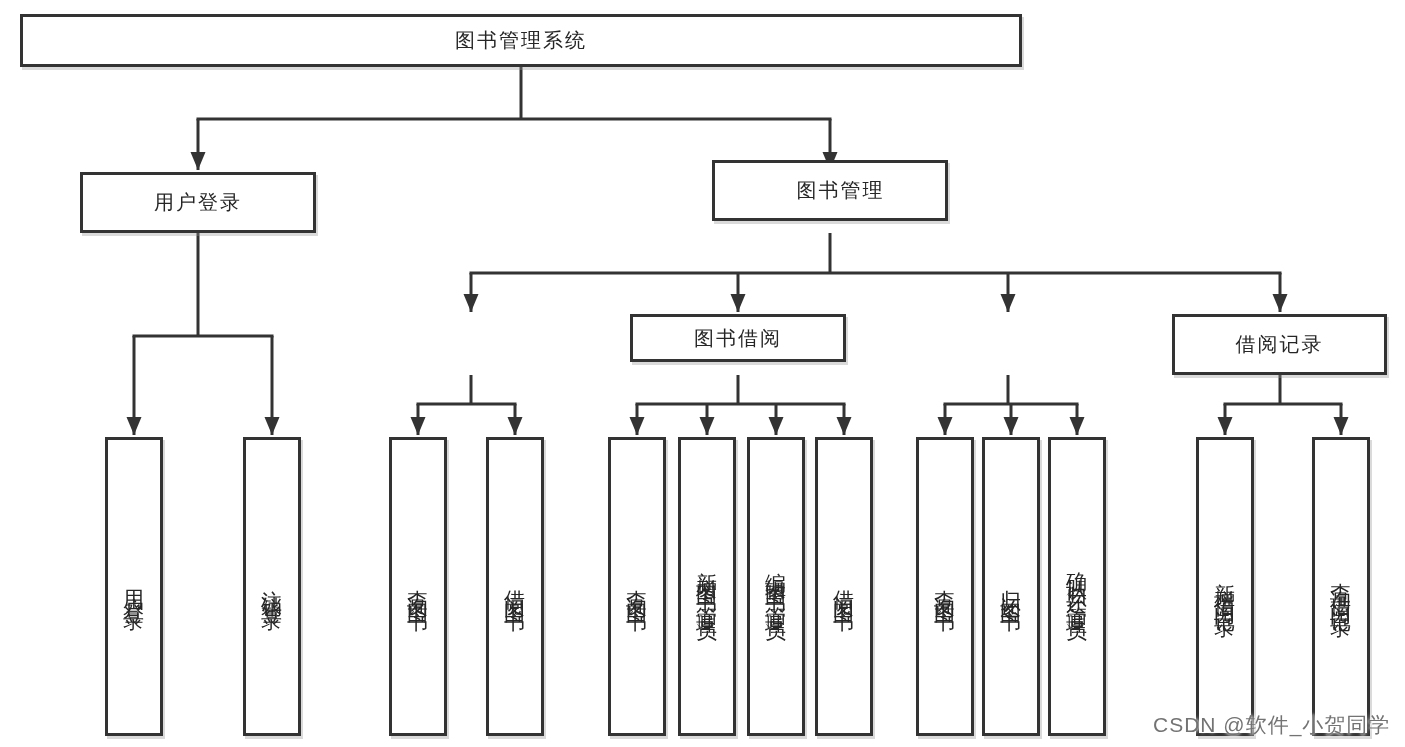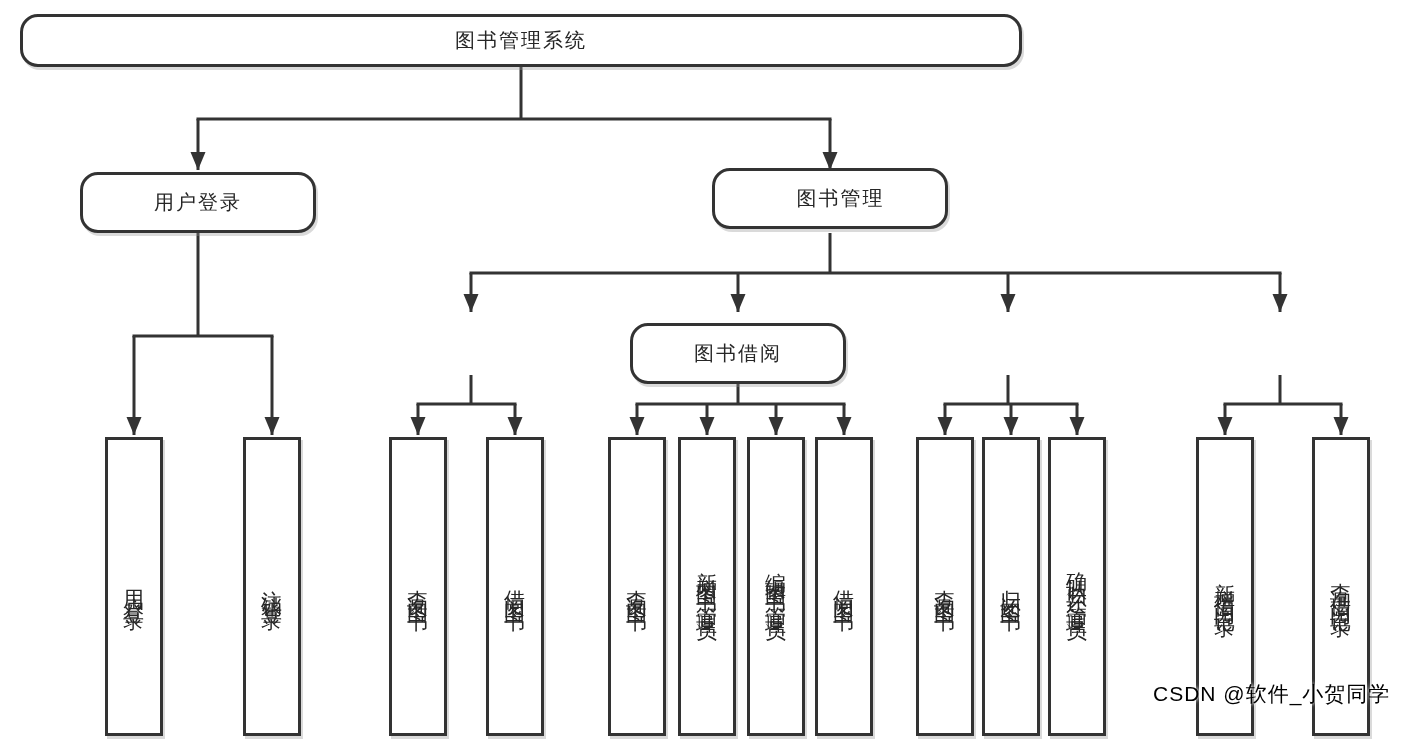--- a/index.html
+++ b/index.html
@@ -6,51 +6,51 @@
   #canvas{
     position:relative;width:1405px;height:747px;overflow:hidden;background:#ffffff;
     font-family:"Liberation Sans","DejaVu Sans",sans-serif;color:#262626;
   }
   #connectors{position:absolute;left:0;top:0;z-index:1;}
   .hbox,.vbox{
     position:absolute;background:#ffffff;border:3px solid #333333;box-sizing:border-box;
     display:flex;align-items:center;justify-content:center;z-index:2;
     box-shadow:2px 3px 0 rgba(150,150,150,0.35);
   }
-  .hbox{font-size:20px;letter-spacing:2px;white-space:nowrap;border-radius:18px;}
+  .hbox{font-size:20px;letter-spacing:2px;white-space:nowrap;}
   .vbox{
     writing-mode:vertical-rl;text-orientation:mixed;
     font-size:21px;letter-spacing:7px;line-height:1;
     top:437px;height:299px;width:58px;
   }
   
   .p-root          {left:20px;  top:14px;  width:1002px;height:53px;}
   .p-user-login    {left:80px;  top:172px; width:236px; height:61px;}
-  .p-book-mgmt     {left:712px; top:168px; width:236px; height:61px;padding-left:21px;}
+  .p-book-mgmt     {left:712px; top:160px; width:236px; height:61px;padding-left:21px;}
   .p-new-book      {left:363px; top:314px; width:216px; height:61px;}
-  .p-book-borrow   {left:630px; top:314px; width:216px; height:61px;margin-top:9px;}
+  .p-book-borrow   {left:630px; top:314px; width:216px; height:48px;}
   .p-current-borrow{left:900px; top:314px; width:216px; height:61px;}
   .p-borrow-record {left:1172px;top:314px; width:215px; height:61px;}
   
   .p-l-user-login  {left:105px;}
   .p-l-logout      {left:243px;}
   .p-l-nb-query    {left:389px;}
   .p-l-nb-borrow   {left:486px;}
   .p-l-bb-query    {left:608px;}
   .p-l-bb-add      {left:678px;}
   .p-l-bb-edit     {left:747px;}
   .p-l-bb-borrow   {left:815px;}
   .p-l-cb-query    {left:916px;}
   .p-l-cb-return   {left:982px;}
   .p-l-cb-confirm  {left:1048px;}
   .p-l-br-add      {left:1196px;}
   .p-l-br-query    {left:1312px;}
   #watermark{
-    position:absolute;left:1153px;top:680px;z-index:10;
-    font-size:21px;letter-spacing:1px;color:#000000;white-space:nowrap;
+    position:absolute;left:1153px;top:711px;z-index:10;
+    font-size:21px;letter-spacing:1px;color:#737373;white-space:nowrap;
     text-shadow:0 0 3px #ffffff,0 0 5px #ffffff;
   }
 </style>
 </head>
 <body>
 
 <div id="canvas">
 
   <svg id="connectors" width="1405" height="747" viewBox="0 0 1405 747" xmlns="http://www.w3.org/2000/svg">
     <defs>
@@ -101,20 +101,21 @@
       <path d="M1341,404 V435" marker-end="url(#arrowhead)"></path>
     </g>
   </svg>
 
   <div class="hbox p-root">图书管理系统</div>
 
   <div class="hbox p-user-login">用户登录</div>
   <div class="hbox p-book-mgmt">图书管理</div>
 
   <div class="hbox p-book-borrow">图书借阅</div>
+  <div class="hbox p-borrow-record">借阅记录</div>
 
   <div class="vbox p-l-user-login">用户登录</div>
   <div class="vbox p-l-logout">注销登录</div>
 
   <div class="vbox p-l-nb-query">查询图书</div>
   <div class="vbox p-l-nb-borrow">借阅图书</div>
 
   <div class="vbox p-l-bb-query">查询图书</div>
   <div class="vbox p-l-bb-add">新增图书（管理员）</div>
   <div class="vbox p-l-bb-edit">编辑图书（管理员）</div>

